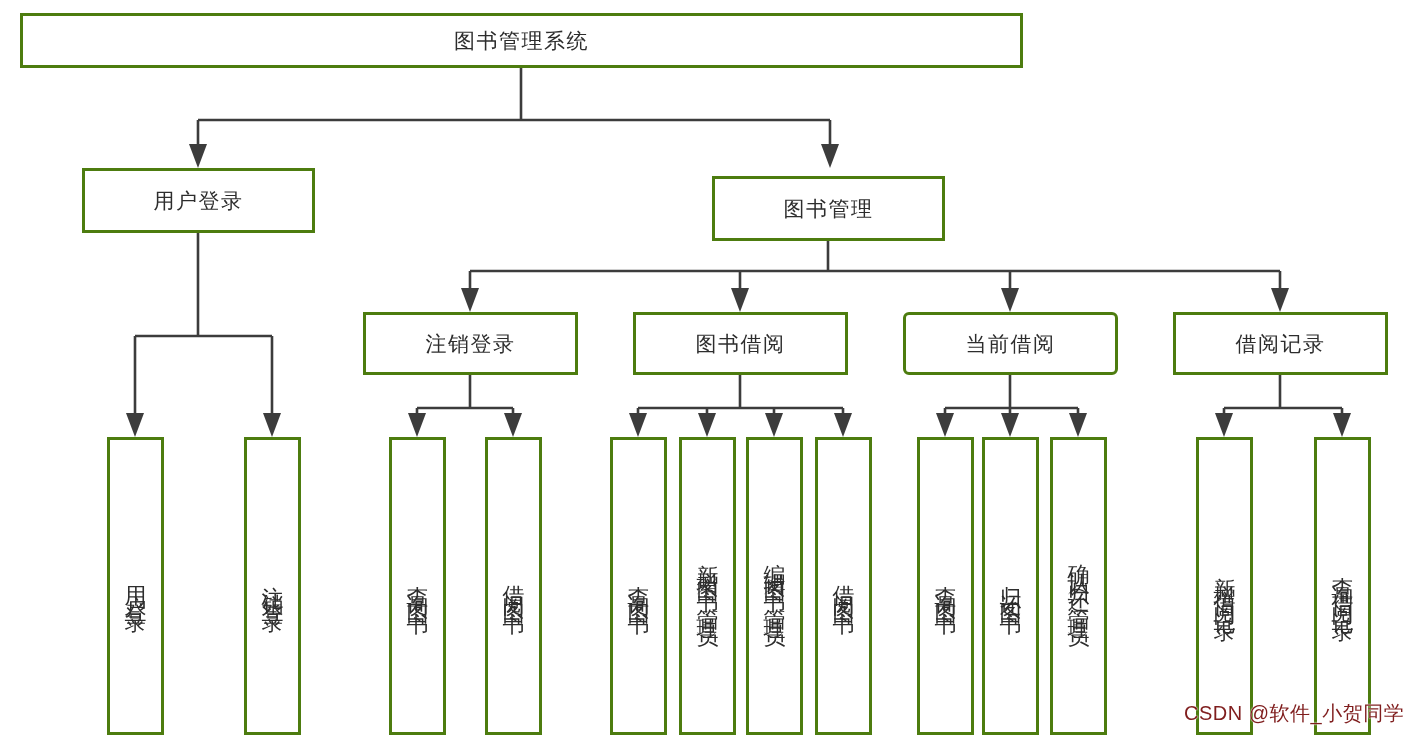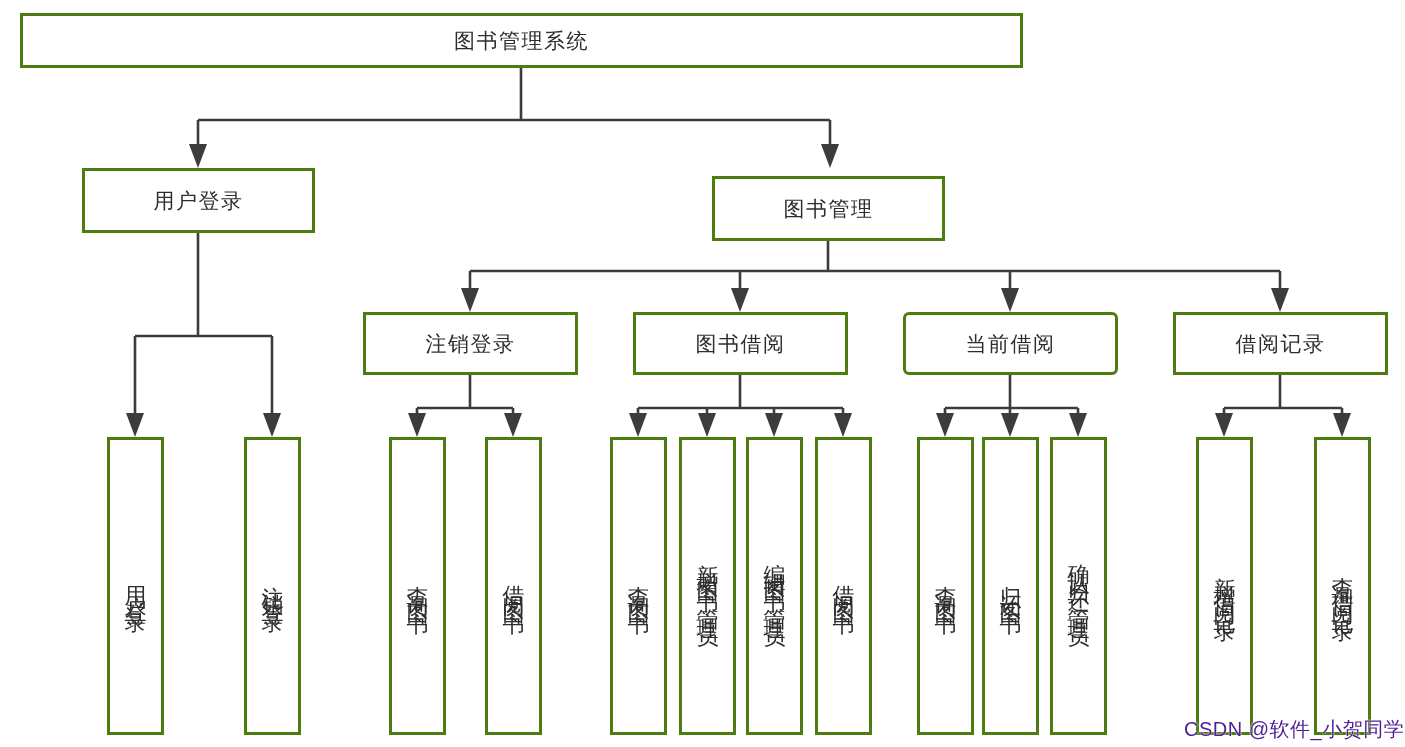--- a/index.html
+++ b/index.html
@@ -53,24 +53,24 @@
   }
   svg.connectors path {
     stroke: #3c3c3c;
     stroke-width: 2.6;
     fill: none;
   }
   svg.connectors polygon { fill: #3c3c3c; }
   .watermark {
     position: absolute;
     left: 1184px;
-    top: 716px;
+    top: 700px;
     font-size: 20px;
     letter-spacing: 0.5px;
-    color: #4c1d95;
+    color: #7f1d1d;
     text-shadow: 0 0 2px #ffffff, 0 0 1px #ffffff;
     white-space: nowrap;
     z-index: 10;
   }
 </style>
 </head>
 <body>
 
 <div id="stage">
 

